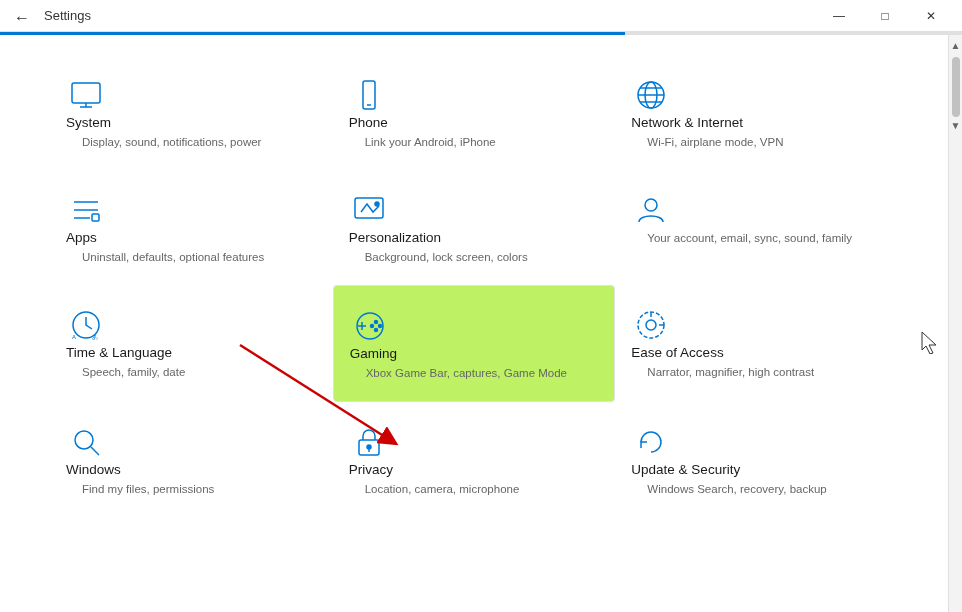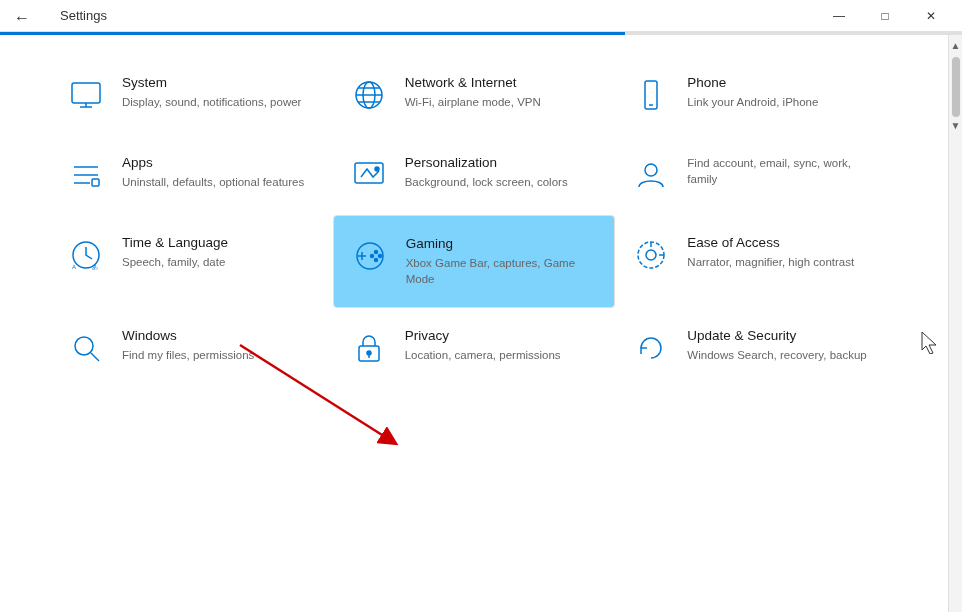--- a/index.html
+++ b/index.html
@@ -28,21 +28,21 @@
       height: 28px;
       display: flex;
       align-items: center;
       justify-content: center;
       cursor: pointer;
       color: #333;
       font-size: 16px;
       border-radius: 3px;
     }
     .title-bar-title {
-      margin-left: 24px;
+      margin-left: 8px;
       font-size: 13px;
       color: #333;
       font-weight: 400;
     }
     .title-bar-controls {
       margin-left: auto;
       display: flex;
     }
     .title-btn {
       width: 46px;
@@ -117,23 +117,24 @@
       gap: 0;
     }
 
     .setting-item {
       display: flex;
       align-items: flex-start;
       padding: 20px 16px;
       cursor: pointer;
       border-radius: 4px;
       position: relative;
+      flex-direction: column;
     }
     .setting-item.highlighted {
-      background: #7dd3fc;
+      background: #bef264;
       border: 1px solid #e0e0e0;
     }
 
     .setting-icon {
       width: 40px;
       height: 40px;
       flex-shrink: 0;
       margin-right: 16px;
       display: flex;
       align-items: center;
@@ -151,20 +152,21 @@
     .setting-text h3 {
       font-size: 13.5px;
       font-weight: 400;
       color: #1a1a1a;
       margin-bottom: 4px;
     }
     .setting-text p {
       font-size: 11.5px;
       color: #666;
       line-height: 1.4;
+      margin-left: 16px;
     }
   </style>
 </head>
 <body>
 
 <div class="title-bar">
   <div class="title-bar-back">←</div>
   <span class="title-bar-title">Settings</span>
   <div class="title-bar-controls">
     <div class="title-btn">—</div>
@@ -189,47 +191,47 @@
   </svg>
     </div>
     <div class="setting-text">
       <h3>System</h3>
       <p>Display, sound, notifications, power</p>
     </div>
   </div>
         <div class="setting-item">
     <div class="setting-icon">
       <svg viewBox="0 0 32 32" fill="none" stroke="#0078d4" stroke-width="1.5">
+    <rect x="10" y="2" width="12" height="28" rx="2"></rect>
+    <line x1="14" y1="26" x2="18" y2="26"></line>
+  </svg>
+    </div>
+    <div class="setting-text">
+      <h3>Phone</h3>
+      <p>Link your Android, iPhone</p>
+    </div>
+  </div>
+        <div class="setting-item">
+    <div class="setting-icon">
+      <svg viewBox="0 0 32 32" fill="none" stroke="#0078d4" stroke-width="1.5">
     <circle cx="16" cy="16" r="13"></circle>
     <ellipse cx="16" cy="16" rx="6" ry="13"></ellipse>
     <line x1="3" y1="16" x2="29" y2="16"></line>
     <line x1="5" y1="9" x2="27" y2="9"></line>
     <line x1="5" y1="23" x2="27" y2="23"></line>
   </svg>
     </div>
     <div class="setting-text">
       <h3>Network &amp; Internet</h3>
       <p>Wi-Fi, airplane mode, VPN</p>
     </div>
   </div>
         <div class="setting-item">
     <div class="setting-icon">
       <svg viewBox="0 0 32 32" fill="none" stroke="#0078d4" stroke-width="1.5">
-    <rect x="10" y="2" width="12" height="28" rx="2"></rect>
-    <line x1="14" y1="26" x2="18" y2="26"></line>
-  </svg>
-    </div>
-    <div class="setting-text">
-      <h3>Phone</h3>
-      <p>Link your Android, iPhone</p>
-    </div>
-  </div>
-        <div class="setting-item">
-    <div class="setting-icon">
-      <svg viewBox="0 0 32 32" fill="none" stroke="#0078d4" stroke-width="1.5">
     <line x1="4" y1="8" x2="28" y2="8"></line>
     <line x1="4" y1="16" x2="28" y2="16"></line>
     <line x1="4" y1="24" x2="20" y2="24"></line>
     <rect x="22" y="20" width="7" height="7" rx="1"></rect>
   </svg>
     </div>
     <div class="setting-text">
       <h3>Apps</h3>
       <p>Uninstall, defaults, optional features</p>
     </div>
@@ -248,21 +250,21 @@
     </div>
   </div>
         <div class="setting-item">
     <div class="setting-icon">
       <svg viewBox="0 0 32 32" fill="none" stroke="#0078d4" stroke-width="1.5">
     <circle cx="16" cy="11" r="6"></circle>
     <path d="M4 28 C4 20 28 20 28 28"></path>
   </svg>
     </div>
     <div class="setting-text">
-      <p>Find account, email, sync, work, family</p>
+      <p>Your account, email, sync, sound, family</p>
     </div>
   </div>
         <div class="setting-item">
     <div class="setting-icon">
       <svg viewBox="0 0 32 32" fill="none" stroke="#0078d4" stroke-width="1.5">
     <circle cx="16" cy="16" r="13"></circle>
     <polyline points="16,8 16,16 22,20"></polyline>
     <text x="2" y="30" font-size="6" fill="#0078d4" stroke="none">A</text>
     <text x="22" y="30" font-size="6" fill="#0078d4" stroke="none">あ</text>
   </svg>
@@ -318,21 +320,21 @@
     <div class="setting-icon">
       <svg viewBox="0 0 32 32" fill="none" stroke="#0078d4" stroke-width="1.5">
     <rect x="6" y="14" width="20" height="15" rx="2"></rect>
     <path d="M10 14 V10 A6 6 0 0 1 22 10 V14"></path>
     <circle cx="16" cy="21" r="2" fill="#0078d4"></circle>
     <line x1="16" y1="23" x2="16" y2="26"></line>
   </svg>
     </div>
     <div class="setting-text">
       <h3>Privacy</h3>
-      <p>Location, camera, permissions</p>
+      <p>Location, camera, microphone</p>
     </div>
   </div>
         <div class="setting-item">
     <div class="setting-icon">
       <svg viewBox="0 0 32 32" fill="none" stroke="#0078d4" stroke-width="1.5">
     <path d="M6 16 A10 10 0 1 1 16 26"></path>
     <path d="M6 22 L6 16 L12 16"></path>
   </svg>
     </div>
     <div class="setting-text">

